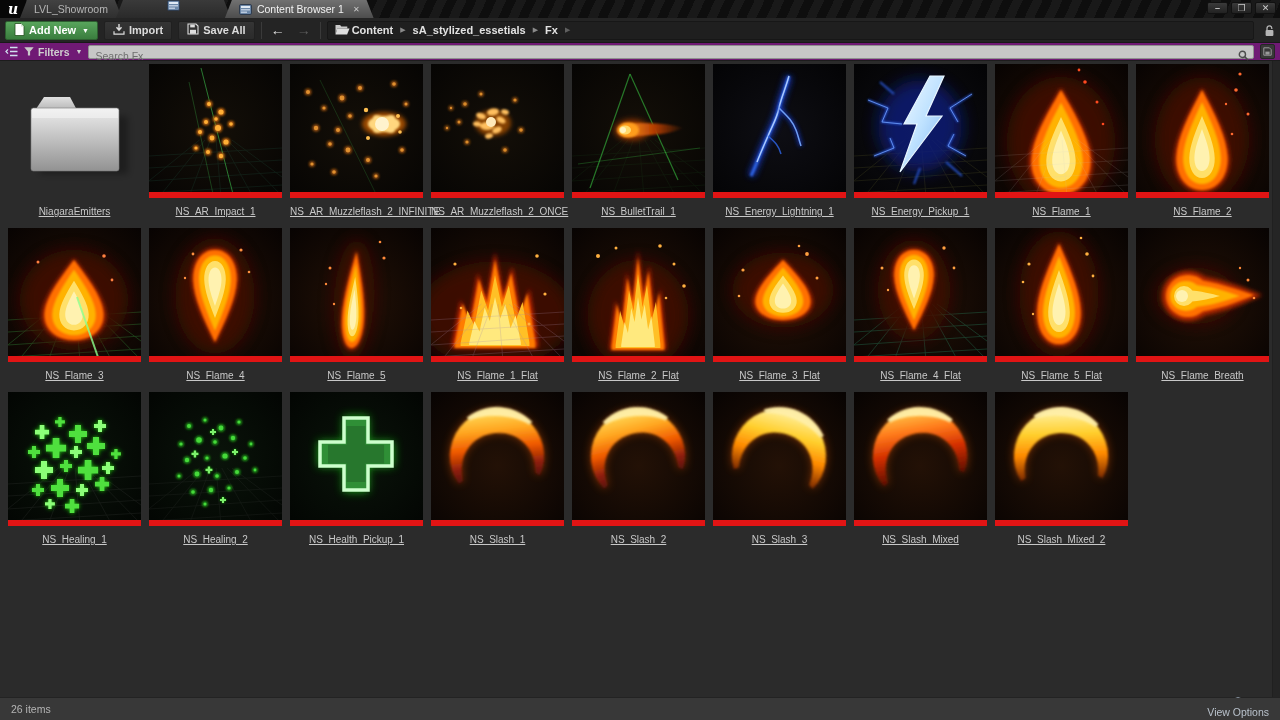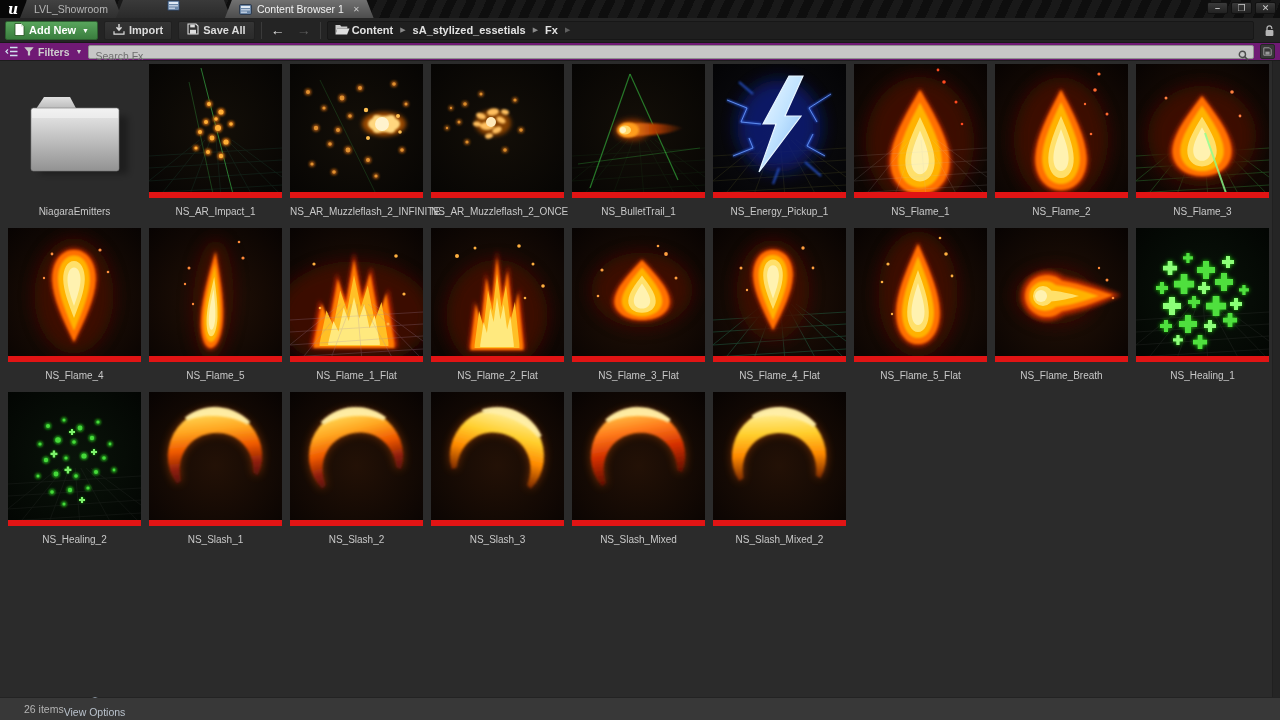--- a/index.html
+++ b/index.html
@@ -58,25 +58,25 @@
   
   .content { position:relative; flex:1; background:#2b2b2b; overflow:hidden; }
   .content::after { content:''; position:absolute; top:0; right:0; width:7px; height:100%;
     background:#252525; border-left:1px solid #202020; }
   .grid { display:grid; grid-template-columns:repeat(9,133px); column-gap:8px; row-gap:6px;
     grid-auto-rows:158px; padding:3px 0 0 8px; }
   .tile { width:133px; }
   .thumb { width:133px; height:134px; position:relative; }
   .thumb svg { display:block; }
   .tile-label { margin-top:8px; text-align:center; font-size:10px; color:#c8c8c8;
-    line-height:12px; white-space:nowrap; overflow:visible; }
+    line-height:12px; white-space:nowrap; overflow:visible;text-decoration:underline; }
 
   
   .statusbar { height:23px; flex:0 0 23px; background:#383838; border-top:1px solid #232323;
-    display:flex; align-items:center; padding:0 24px;
+    display:flex; align-items:center; justify-content:space-between; padding:0 11px;
     font-size:10.5px; color:#b4b4b4; }
   .viewopts { display:flex; align-items:center; gap:5px; color:#b9c2cc;flex-direction:column; }
 </style>
 </head>
 <body>
 
 <svg width="0" height="0" style="position:absolute" aria-hidden="true">
 <defs>
   <filter id="fb1" x="-50%" y="-50%" width="200%" height="200%">
         <feGaussianBlur stdDeviation="1"></feGaussianBlur>
@@ -461,20 +461,38 @@
     <rect y="128" width="133" height="6" fill="#e11414"></rect>
             </svg>
           </div>
      <div class="tile-label">NS_BulletTrail_1</div>
    </div>
         <div class="tile">
      <div class="thumb">
             <svg width="133" height="134" viewBox="0 0 133 134">
     <rect width="133" height="134" fill="#000"></rect>
     <rect width="133" height="134" fill="url(#gCool)"></rect>
+   <g fill="none">
+     <path d="M76 12 C72 26 68 34 66 44 C64 54 60 60 55 72 C51 81 48 88 44 98 C42 103 40 108 38 112" stroke="#1634b8" stroke-width="7" filter="url(#fb3)" opacity=".85"></path>
+     <path d="M76 12 C72 26 68 34 66 44 C64 54 60 60 55 72 C51 81 48 88 44 98 C42 103 40 108 38 112" stroke="#2f66e8" stroke-width="3" filter="url(#fb1)"></path>
+     <path d="M76 12 C72 26 68 34 66 44 C64 54 60 60 55 72 C51 81 48 88 44 98" stroke="#a9c9ff" stroke-width="1.5"></path>
+     <path d="M66 44 C74 52 79 56 83 66 C85 71 86 76 88 82" stroke="#1634b8" stroke-width="4" filter="url(#fb2)" opacity=".8"></path>
+     <path d="M66 44 C74 52 79 56 83 66 C85 71 86 76 88 82" stroke="#6f9ef4" stroke-width="1.5"></path>
+     <path d="M55 72 C62 78 66 82 68 90" stroke="#2f66e8" stroke-width="1.5" opacity=".8"></path>
+   </g>
+    <rect y="128" width="133" height="6" fill="#e11414"></rect>
+            </svg>
+          </div>
+     <div class="tile-label">NS_Energy_Lightning_1</div>
+   </div>
+        <div class="tile">
+     <div class="thumb">
+            <svg width="133" height="134" viewBox="0 0 133 134">
+    <rect width="133" height="134" fill="#000"></rect>
+    <rect width="133" height="134" fill="url(#gCool)"></rect>
               <g stroke="rgb(150,150,60)" stroke-width=".8" opacity="0.18">
                 <line x1="0" y1="92" x2="133" y2="84"></line>
                 <line x1="0" y1="104" x2="133" y2="96"></line>
                 <line x1="0" y1="117" x2="133" y2="108"></line>
                 <line x1="0" y1="129" x2="133" y2="121"></line>
                 <line x1="50.5" y1="76" x2="-20" y2="133"></line>
                 <line x1="55.9" y1="76" x2="10" y2="133"></line>
                 <line x1="61.3" y1="76" x2="40" y2="133"></line>
                 <line x1="67.1" y1="76" x2="72" y2="133"></line>
                 <line x1="72.8" y1="76" x2="104" y2="133"></line>
@@ -927,20 +945,33 @@
               <path d="M 73 105 h 2 v 2 h 2 v 2 h -2 v 2 h -2 v -2 h -2 v -2 h 2 Z" fill="#7df06c"></path>
     <rect y="128" width="133" height="6" fill="#e11414"></rect>
             </svg>
           </div>
      <div class="tile-label">NS_Healing_2</div>
    </div>
         <div class="tile">
      <div class="thumb">
             <svg width="133" height="134" viewBox="0 0 133 134">
     <rect width="133" height="134" fill="#000"></rect>
+    <rect width="133" height="134" fill="url(#gGrn)"></rect>
+   <path d="M 53.3 24 h 25.3 v 25.3 h 25.3 v 25.3 h -25.3 v 25.3 h -25.3 v -25.3 h -25.3 v -25.3 h 25.3 Z" fill="#1ecf1e" opacity=".75" filter="url(#fb5)"></path>
+   <path d="M 54 26 h 24 v 24 h 24 v 24 h -24 v 24 h -24 v -24 h -24 v -24 h 24 Z" fill="#2f8f36" stroke="#cdffcd" stroke-width="3.5"></path>
+   <path d="M 56.7 34 h 18.7 v 18.7 h 18.7 v 18.7 h -18.7 v 18.7 h -18.7 v -18.7 h -18.7 v -18.7 h 18.7 Z" fill="#27772d"></path>
+    <rect y="128" width="133" height="6" fill="#e11414"></rect>
+            </svg>
+          </div>
+     <div class="tile-label">NS_Health_Pickup_1</div>
+   </div>
+        <div class="tile">
+     <div class="thumb">
+            <svg width="133" height="134" viewBox="0 0 133 134">
+    <rect width="133" height="134" fill="#000"></rect>
     <rect width="133" height="134" fill="url(#gWarm)"></rect>
               <g transform="rotate(-6 66 64)">
     <path d="M 25.3 87.5 L 22.1 80.7 L 19.9 73.4 L 19 65.9 L 19.3 58.3 L 20.9 50.9 L 23.5 43.9 L 27.3 37.3 L 32.1 31.4 L 37.8 26.4 L 44.2 22.4 L 51.1 19.4 L 58.5 17.6 L 66 17 L 73.5 17.6 L 80.9 19.4 L 87.8 22.4 L 94.2 26.4 L 99.9 31.4 L 104.7 37.3 L 108.5 43.9 L 111.1 50.9 L 112.7 58.3 L 113 65.9 L 112.1 73.4 L 109.9 80.7 L 106.7 87.5 L 102.4 85 L 102.9 78 L 102.4 71.4 L 100.9 65.4 L 98.6 60 L 95.7 55.4 L 92.3 51.5 L 88.7 48.3 L 84.9 45.8 L 81.1 44 L 77.2 42.6 L 73.4 41.7 L 69.7 41.2 L 66 41 L 62.3 41.2 L 58.6 41.7 L 54.8 42.6 L 50.9 44 L 47.1 45.8 L 43.3 48.3 L 39.7 51.5 L 36.3 55.4 L 33.4 60 L 31.1 65.4 L 29.6 71.4 L 29.1 78 L 29.6 85 Z" fill="#ff6200" opacity=".45" filter="url(#fb5)"></path>
     <path d="M 25.3 87.5 L 22.1 80.7 L 19.9 73.4 L 19 65.9 L 19.3 58.3 L 20.9 50.9 L 23.5 43.9 L 27.3 37.3 L 32.1 31.4 L 37.8 26.4 L 44.2 22.4 L 51.1 19.4 L 58.5 17.6 L 66 17 L 73.5 17.6 L 80.9 19.4 L 87.8 22.4 L 94.2 26.4 L 99.9 31.4 L 104.7 37.3 L 108.5 43.9 L 111.1 50.9 L 112.7 58.3 L 113 65.9 L 112.1 73.4 L 109.9 80.7 L 106.7 87.5 L 102.4 85 L 102.9 78 L 102.4 71.4 L 100.9 65.4 L 98.6 60 L 95.7 55.4 L 92.3 51.5 L 88.7 48.3 L 84.9 45.8 L 81.1 44 L 77.2 42.6 L 73.4 41.7 L 69.7 41.2 L 66 41 L 62.3 41.2 L 58.6 41.7 L 54.8 42.6 L 50.9 44 L 47.1 45.8 L 43.3 48.3 L 39.7 51.5 L 36.3 55.4 L 33.4 60 L 31.1 65.4 L 29.6 71.4 L 29.1 78 L 29.6 85 Z" fill="url(#gSlash)" filter="url(#fb1)"></path>
     <path d="M 40 22.4 L 44.5 20 L 49.2 18 L 54.1 16.5 L 59.2 15.5 L 64.3 15 L 69.4 15.1 L 74.5 15.7 L 79.5 16.9 L 84.4 18.6 L 89 20.7 L 93.4 23.4 L 97.5 26.5 L 101.2 30 L 104.6 33.8 L 101.5 36.3 L 97.6 33.5 L 93.5 31.2 L 89.4 29.3 L 85.3 27.7 L 81.2 26.5 L 77.1 25.4 L 72.9 24.6 L 68.8 24 L 64.6 23.5 L 60.3 23.3 L 55.9 23.4 L 51.4 23.8 L 46.8 24.6 L 42.2 25.8 Z" fill="#ffefa8" opacity=".95" filter="url(#fb1)"></path>
               </g>
     <rect y="128" width="133" height="6" fill="#e11414"></rect>
             </svg>
           </div>
      <div class="tile-label">NS_Slash_1</div>

